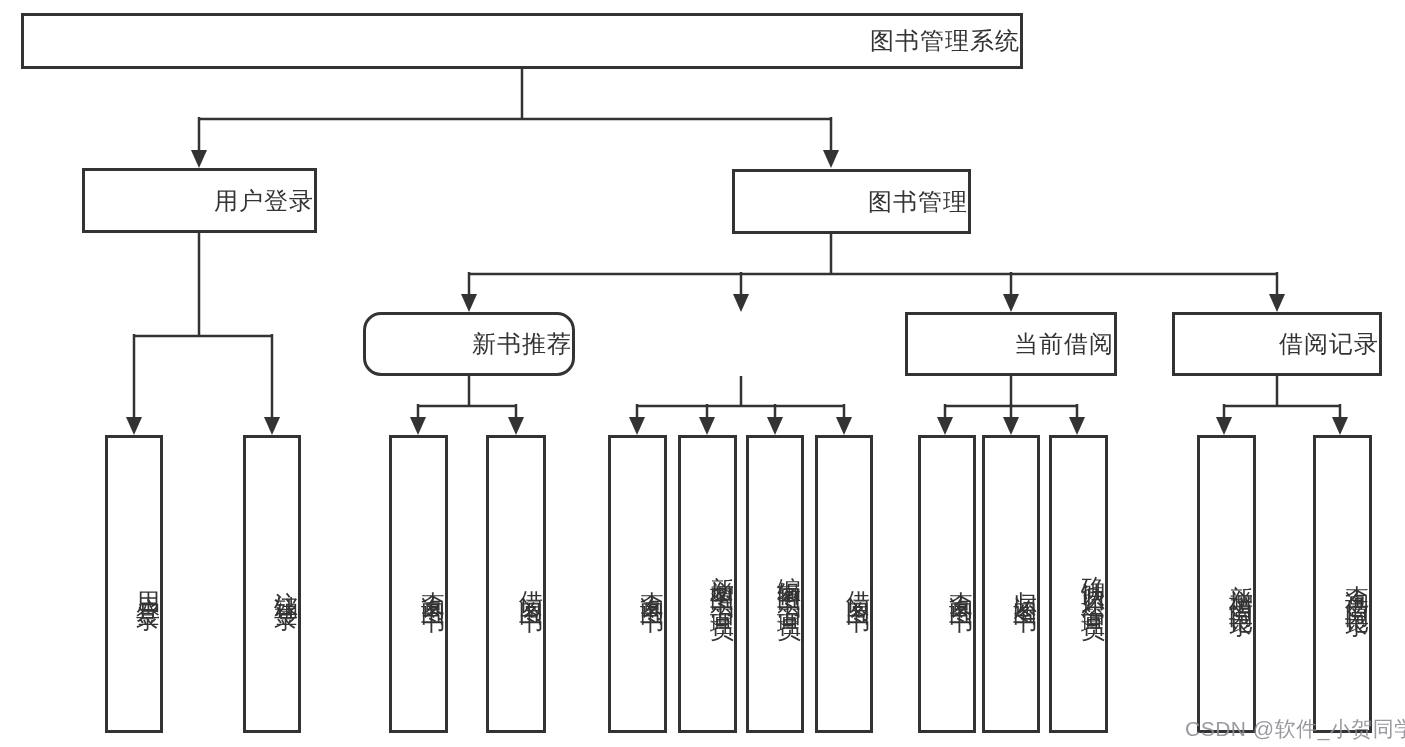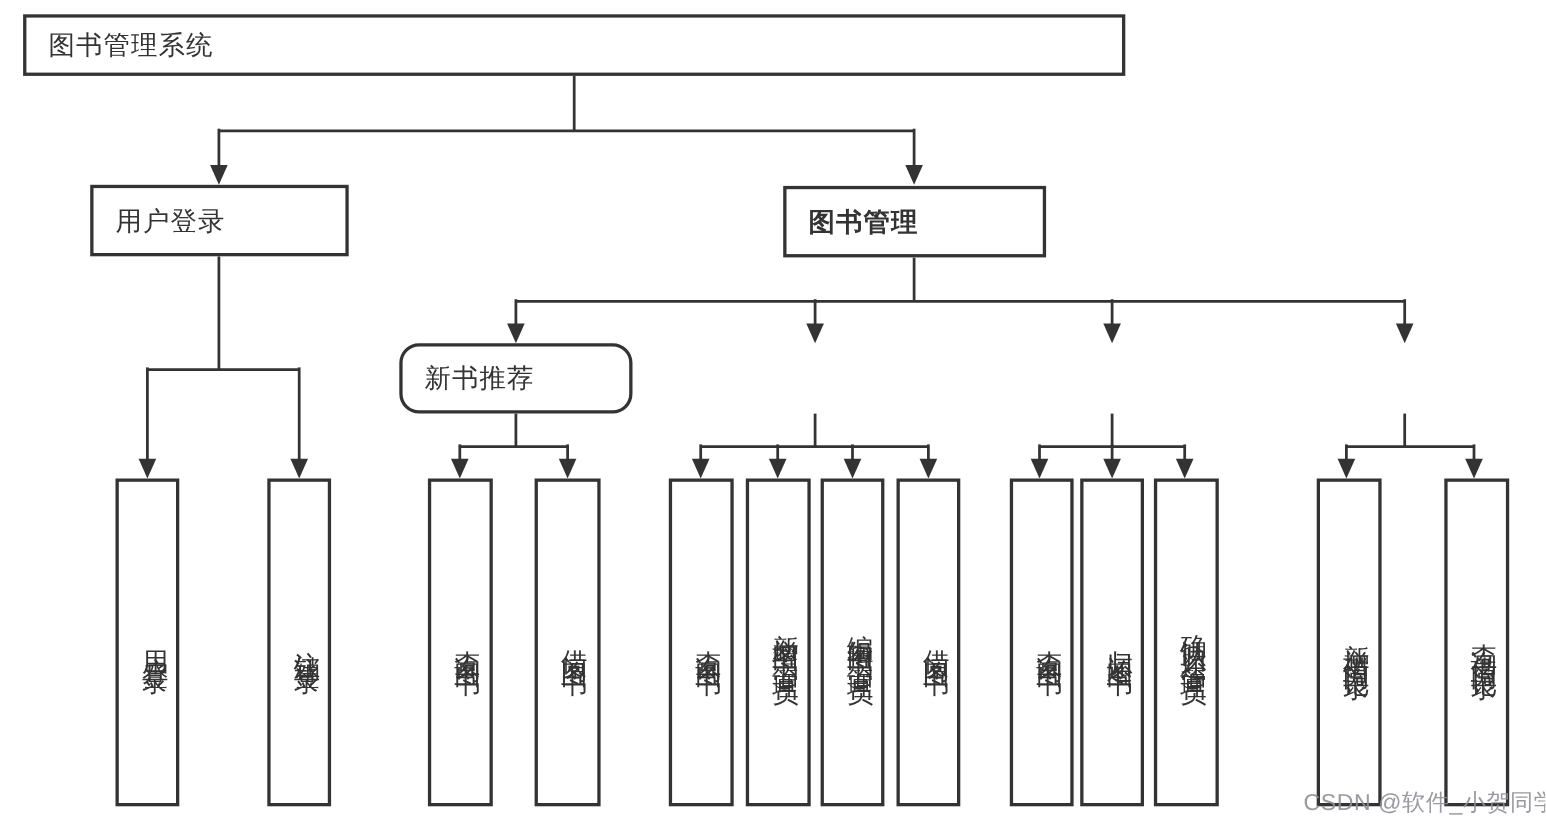--- a/index.html
+++ b/index.html
@@ -16,21 +16,21 @@
     font-family:"Liberation Sans","DejaVu Sans",sans-serif;
     color:var(--ink);
     overflow:hidden;
   }
   .connectors{position:absolute;left:0;top:0;width:1405px;height:747px;}
   .box{
     position:absolute;
     box-sizing:border-box;
     border:3px solid var(--line);
     background:#fff;
-    display:flex;align-items:center;justify-content:flex-start;
+    display:flex;align-items:center;justify-content:flex-end;
     font-size:24px;
     color:var(--ink);
     letter-spacing:1px;
     z-index:2;
     padding-left:20px;
   }
   .vbox span{
     writing-mode:vertical-rl;
     text-orientation:mixed;
     letter-spacing:6px;
@@ -108,26 +108,32 @@
       <polygon points="1332,417 1348,417 1340,435" fill="#333333"></polygon>
     </svg>
 
   <div class="box" style="left:21px;top:13px;width:1002px;height:56px;">
     <span>图书管理系统</span>
   </div>
 
   <div class="box" style="left:82px;top:168px;width:235px;height:65px;">
     <span>用户登录</span>
   </div>
-  <div class="box" style="left:712px;top:169px;width:239px;height:65px;font-weight:bold;">
+  <div class="box" style="left:732px;top:169px;width:239px;height:65px;">
     <span>图书管理</span>
   </div>
 
   <div class="box" style="left:363px;top:312px;width:212px;height:64px;border-radius:18px;">
     <span>新书推荐</span>
+  </div>
+  <div class="box" style="left:905px;top:312px;width:212px;height:64px;">
+    <span>当前借阅</span>
+  </div>
+  <div class="box" style="left:1172px;top:312px;width:210px;height:64px;">
+    <span>借阅记录</span>
   </div>
 
   <div class="box vbox" style="left:105px;top:435px;width:58px;height:298px;">
     <span>用户登录</span>
   </div>
   <div class="box vbox" style="left:243px;top:435px;width:58px;height:298px;">
     <span>注销登录</span>
   </div>
   <div class="box vbox" style="left:389px;top:435px;width:59px;height:298px;">
     <span>查询图书</span>

